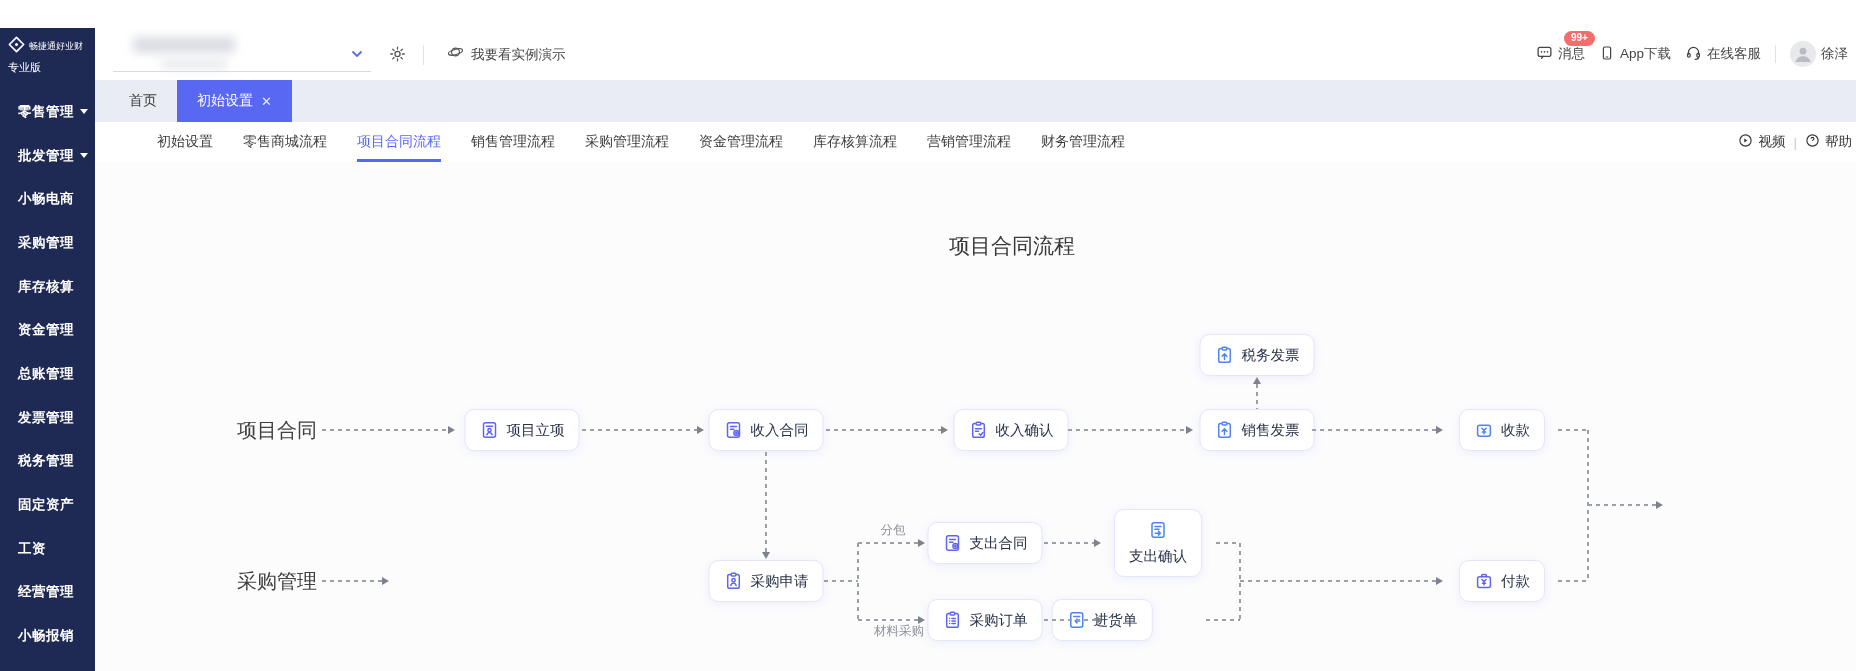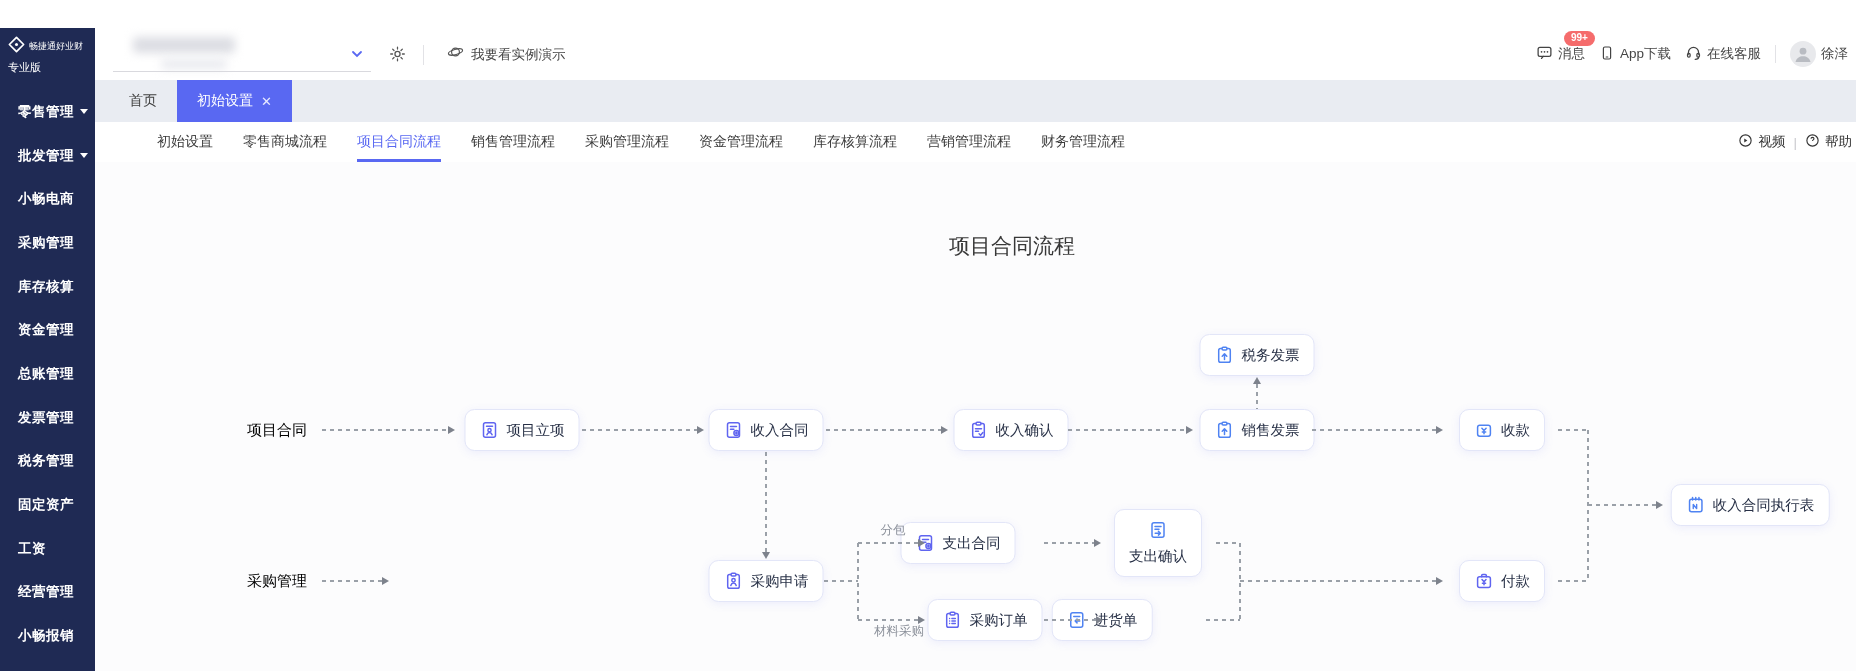--- a/index.html
+++ b/index.html
@@ -59,21 +59,21 @@
   
   .content-bg{position:absolute;left:95px;right:0;top:162px;bottom:0;background:#fcfcfd;z-index:0;}
   .flow-layer{position:absolute;left:0;top:0;width:1856px;height:671px;z-index:1;}
   .flow-title{position:absolute;left:912px;top:232px;width:200px;text-align:center;
               font-size:21px;font-weight:500;color:#383838;}
   .flow-node{position:absolute;transform:translate(-50%,-50%);display:inline-flex;align-items:center;gap:7px;
              background:#fff;border:1px solid #e3e6f8;border-radius:10px;padding:10px 14px;
              font-size:14.5px;color:#273046;white-space:nowrap;cursor:pointer;
              box-shadow:0 2px 10px rgba(97,105,240,.10);}
   .node-icon{display:flex;align-items:center;}
-  .row-label{position:absolute;transform:translate(-50%,-50%);font-size:15px;font-weight:500;color:#000000;white-space:nowrap;}
+  .row-label{position:absolute;transform:translate(-50%,-50%);font-size:20px;font-weight:500;color:#404040;white-space:nowrap;}
   .edge-label{position:absolute;transform:translate(-50%,-50%);font-size:12.5px;color:#8b909a;white-space:nowrap;text-align:right;}
 
   .dash-h{position:absolute;height:2px;
           background-image:repeating-linear-gradient(90deg,#9aa0a8 0 4px,transparent 4px 8px);}
   .dash-v{position:absolute;width:2px;
           background-image:repeating-linear-gradient(180deg,#9aa0a8 0 4px,transparent 4px 8px);}
   .ah{position:absolute;width:0;height:0;}
   .ah-right{border-top:4px solid transparent;border-bottom:4px solid transparent;border-left:7px solid #7d828c;}
   .ah-down{border-left:4px solid transparent;border-right:4px solid transparent;border-top:7px solid #7d828c;}
   .ah-up{border-left:4px solid transparent;border-right:4px solid transparent;border-bottom:7px solid #7d828c;}
@@ -342,21 +342,21 @@
         <span class="node-icon">
           <svg width="20" height="20" viewBox="0 0 20 20" fill="none" stroke="#6065f0" stroke-width="1.5" stroke-linecap="round" stroke-linejoin="round">
             <rect x="4.2" y="3.6" width="11.6" height="13.6" rx="1.8"></rect>
             <rect x="7.6" y="2.2" width="4.8" height="2.8" rx="1" fill="#fff"></rect>
             <circle cx="10" cy="9.3" r="1.7"></circle>
             <path d="M7.3 14.5c.5-1.6 1.5-2.4 2.7-2.4s2.2.8 2.7 2.4"></path>
           </svg>
         </span>
         <span>采购申请</span>
       </div>
-      <div class="flow-node" style="left: 958px; top: 543px; align-items: flex-end;">
+      <div class="flow-node" style="left: 985px; top: 543px; align-items: flex-end;">
         <span class="node-icon">
           <svg width="20" height="20" viewBox="0 0 20 20" fill="none" stroke="#6065f0" stroke-width="1.5" stroke-linecap="round" stroke-linejoin="round">
             <rect x="4" y="2.8" width="12" height="14.4" rx="2"></rect>
             <path d="M7 6.4h6M7 9.3h3.4"></path>
             <circle cx="12.9" cy="13" r="2.5"></circle>
             <path d="M12.9 11.9v2.2M11.8 13h2.2"></path>
           </svg>
         </span>
         <span>支出合同</span>
       </div>
@@ -392,30 +392,20 @@
       </div>
       <div class="flow-node" style="left: 1502px; top: 581px;">
         <span class="node-icon">
           <svg width="20" height="20" viewBox="0 0 20 20" fill="none" stroke="#6065f0" stroke-width="1.5" stroke-linecap="round" stroke-linejoin="round">
             <path d="M7.6 5.8V4.7a1.2 1.2 0 0 1 1.2-1.2h2.4a1.2 1.2 0 0 1 1.2 1.2v1.1"></path>
             <rect x="3.6" y="5.8" width="12.8" height="10.6" rx="2"></rect>
             <path d="M8 8.5l2 2.2 2-2.2M10 10.7v3.1M8.4 12.3h3.2"></path>
           </svg>
         </span>
         <span>付款</span>
-      </div>
-      <div class="flow-node" style="left: 1750px; top: 505px;">
-        <span class="node-icon">
-          <svg width="20" height="20" viewBox="0 0 20 20" fill="none" stroke="#4f83f2" stroke-width="1.5" stroke-linecap="round" stroke-linejoin="round">
-            <rect x="3.8" y="4.2" width="12.4" height="12.6" rx="2"></rect>
-            <path d="M6.8 2.5v2.4M10 2.5v2.4M13.2 2.5v2.4"></path>
-            <path d="M7.5 13.6V9.5l3.4 4.1V9.5" stroke-width="1.4"></path>
-          </svg>
-        </span>
-        <span>收入合同执行表</span>
       </div>
       <div class="row-label" style="left: 277px; top: 430px;">项目合同</div>
       <div class="row-label" style="left: 277px; top: 581px;">采购管理</div>
       <div class="edge-label" style="left: 893px; top: 530px;">分包</div>
       <div class="edge-label" style="left: 899px; top: 631px;">材料采购</div>
       <div class="dash-h" style="left: 322px; top: 429px; width: 126px;"></div>
       <div class="ah ah-right" style="left: 448px; top: 426px;"></div>
       <div class="dash-h" style="left: 582px; top: 429px; width: 115px;"></div>
       <div class="ah ah-right" style="left: 697px; top: 426px;"></div>
       <div class="dash-h" style="left: 826px; top: 429px; width: 115px;"></div>

